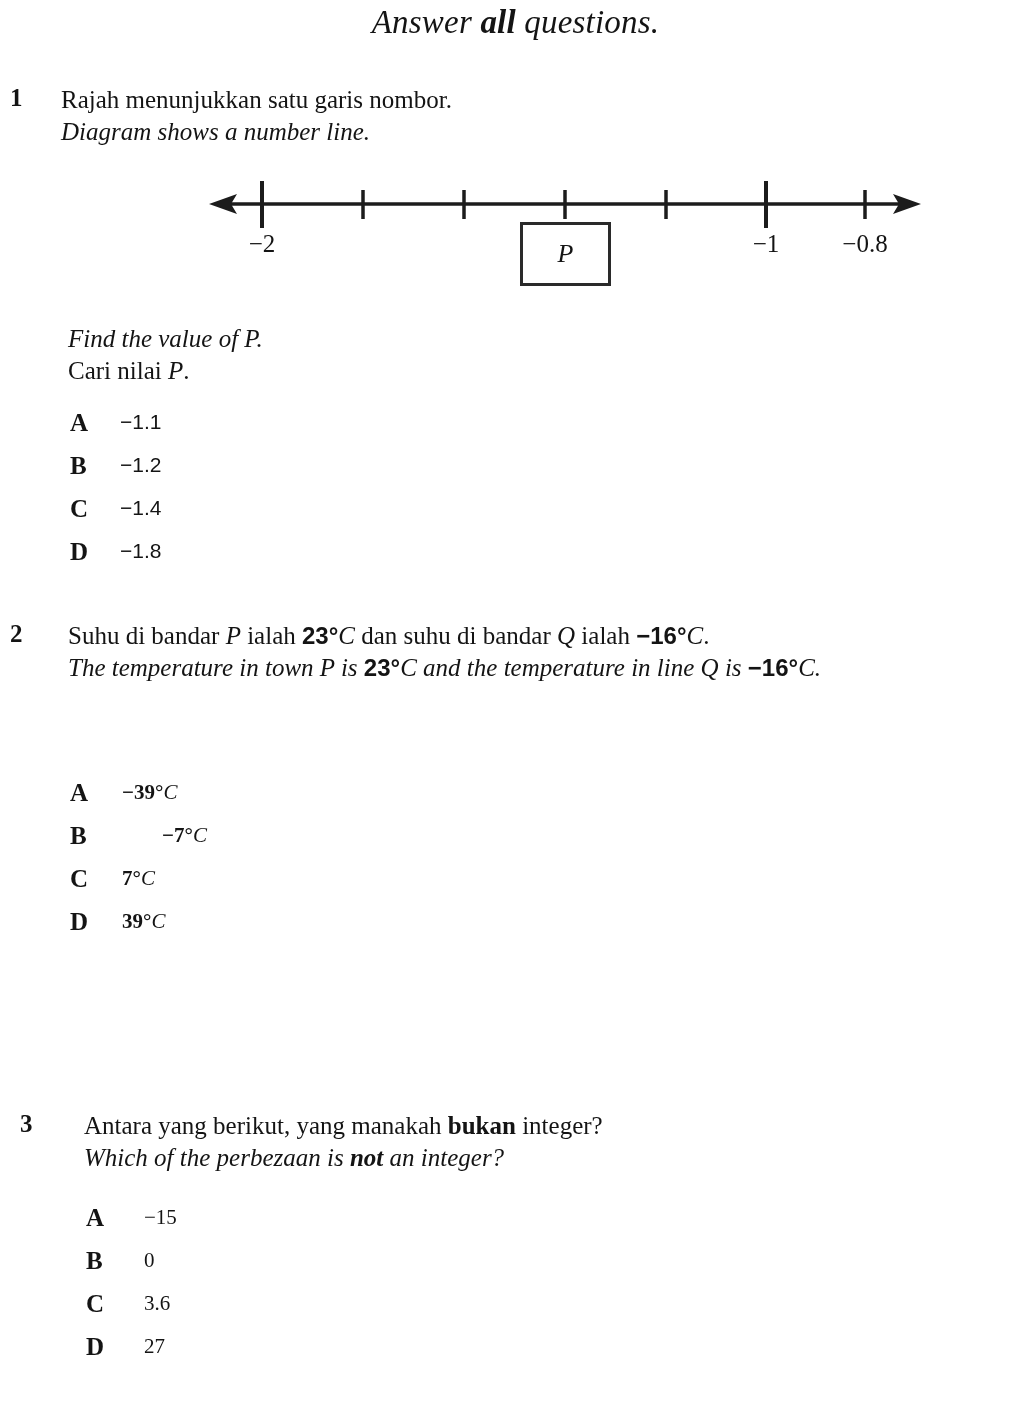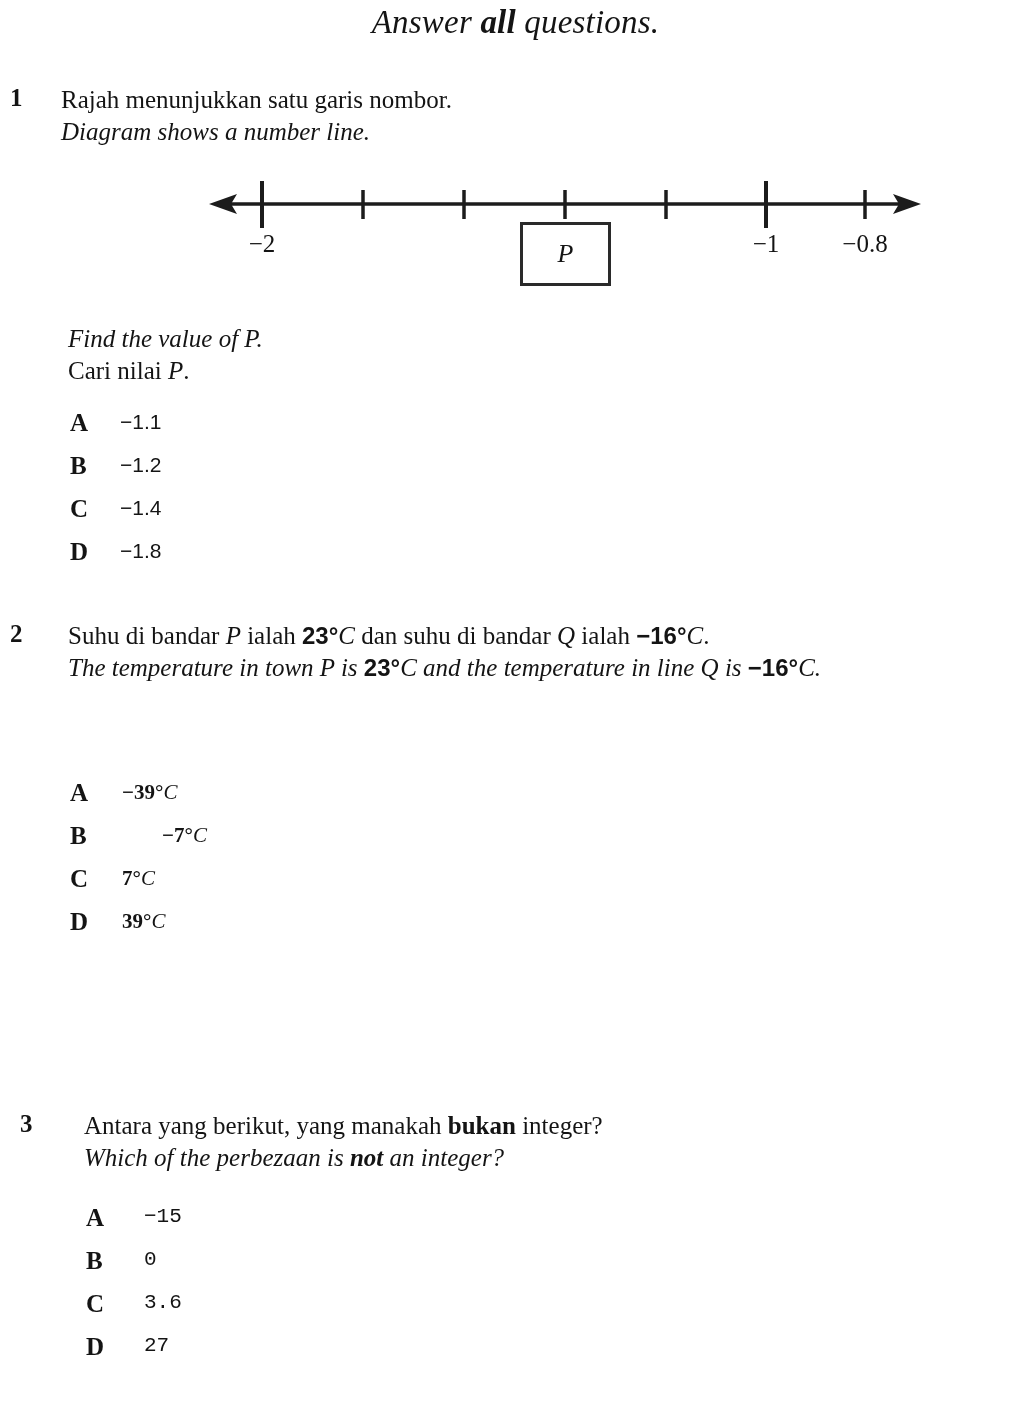--- a/index.html
+++ b/index.html
@@ -80,21 +80,21 @@
   .opt-value {
     position: absolute;
     top: 1px;
     font-size: 21px;
   }
   .opt-value.sans {
     font-family: "Liberation Sans", "DejaVu Sans", sans-serif;
     font-weight: normal;
   }
   .opt-value.serif {
-    font-family: Liberation Mono, monospace;
+    font-family: Liberation Serif, serif;
   }
   .opt-value .deg {
     font-family: Liberation Serif, serif;
     font-weight: bold;
   }
   .opt-value .cc {
     font-family: "Liberation Serif", "DejaVu Serif", serif;
     font-style: italic;
     font-weight: normal;
   }

